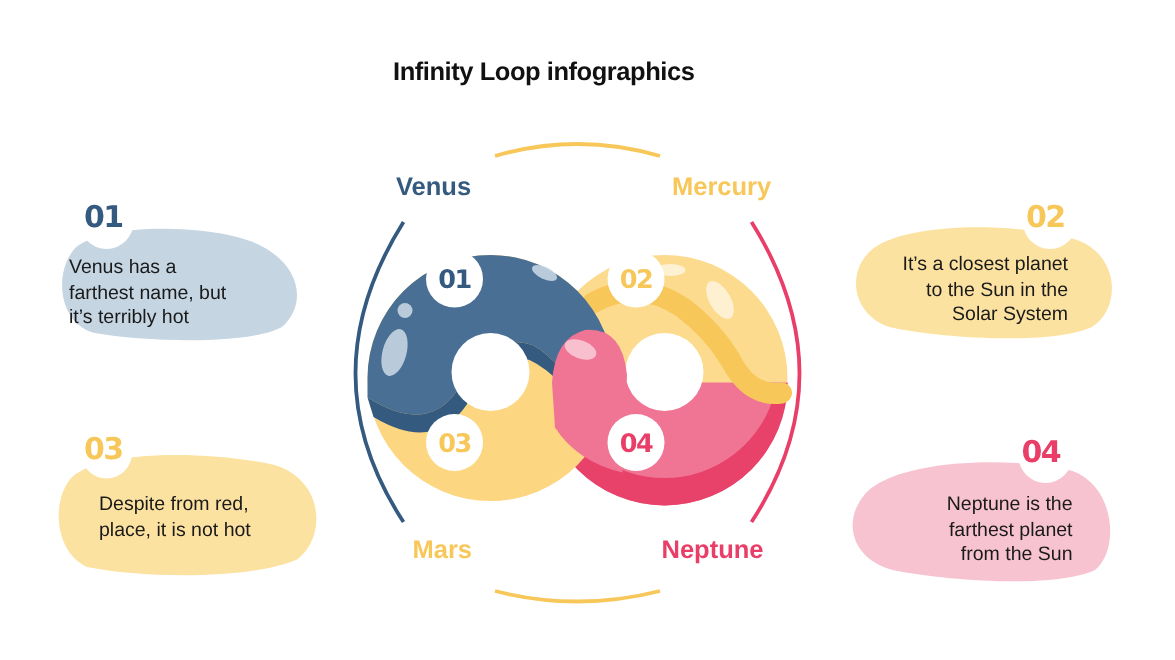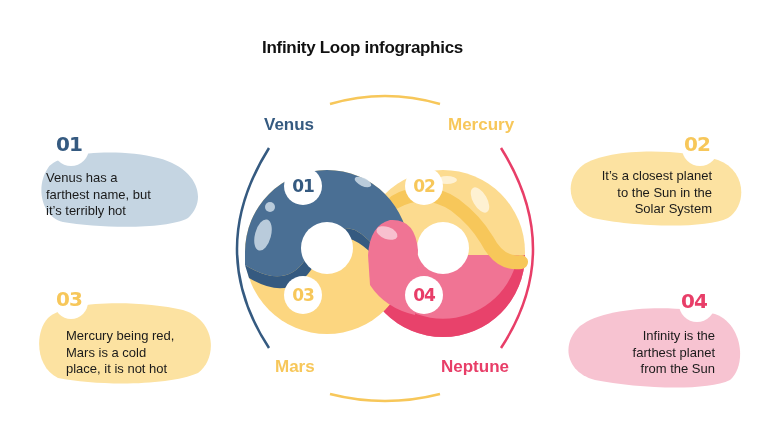--- a/index.html
+++ b/index.html
@@ -58,34 +58,33 @@
   </div>
 </div>
 
 <div class="blob" style="left:38px;top:288px;width:180px;height:100px;">
   <svg width="180" height="100">
     <path d="M10,30 C30,12 100,12 145,22 C178,32 180,70 160,85 C130,98 60,98 20,90 C-2,80 -4,45 10,30 Z" fill="#FCE2A1"></path>
     <circle cx="33" cy="14" r="17" fill="#ffffff"></circle>
   </svg>
   <div class="num" style="left:18px;top:-1px;color:#F7C75A;">03</div>
   <div class="text" style="left:28px;top:40px;">
-    <div>Mercury being red,</div>
-    <div>Mars is a cold</div>
+    <div>Despite from red,</div>
     <div>place, it is not hot</div>
   </div>
 </div>
 
 <div class="blob" style="left:565px;top:288px;width:180px;height:105px;">
   <svg width="180" height="105">
     <path d="M15,38 C40,18 110,16 150,26 C178,36 182,78 165,92 C140,104 70,100 30,92 C0,84 -4,55 15,38 Z" fill="#F7C3D1"></path>
     <circle cx="132" cy="16" r="18" fill="#ffffff"></circle>
   </svg>
   <div class="num" style="left:116px;top:1px;color:#E83E68;">04</div>
   <div class="text" style="right:30px;top:40px;text-align:right;">
-    <div>Infinity is the</div>
+    <div>Neptune is the</div>
     <div>farthest  planet</div>
     <div>from the Sun</div>
   </div>
 </div>
 
 <div class="planet" style="left:264px;top:115px;color:#355A80;text-align:center;">Venus</div>
 <div class="planet" style="left:448px;top:115px;color:#F7C75A;">Mercury</div>
 <div class="planet" style="left:275px;top:357px;color:#F7C75A;">Mars</div>
 <div class="planet" style="left:441px;top:357px;color:#E83E68;">Neptune</div>
 

